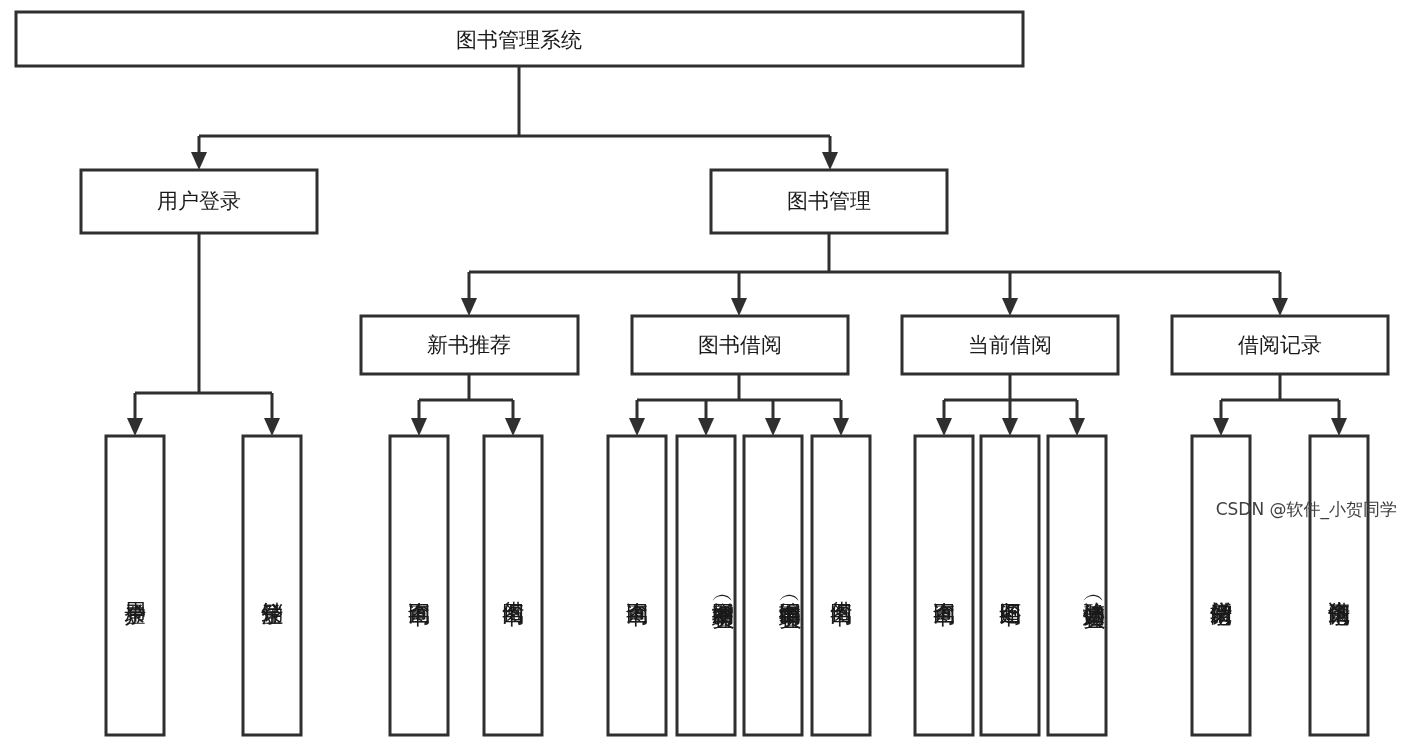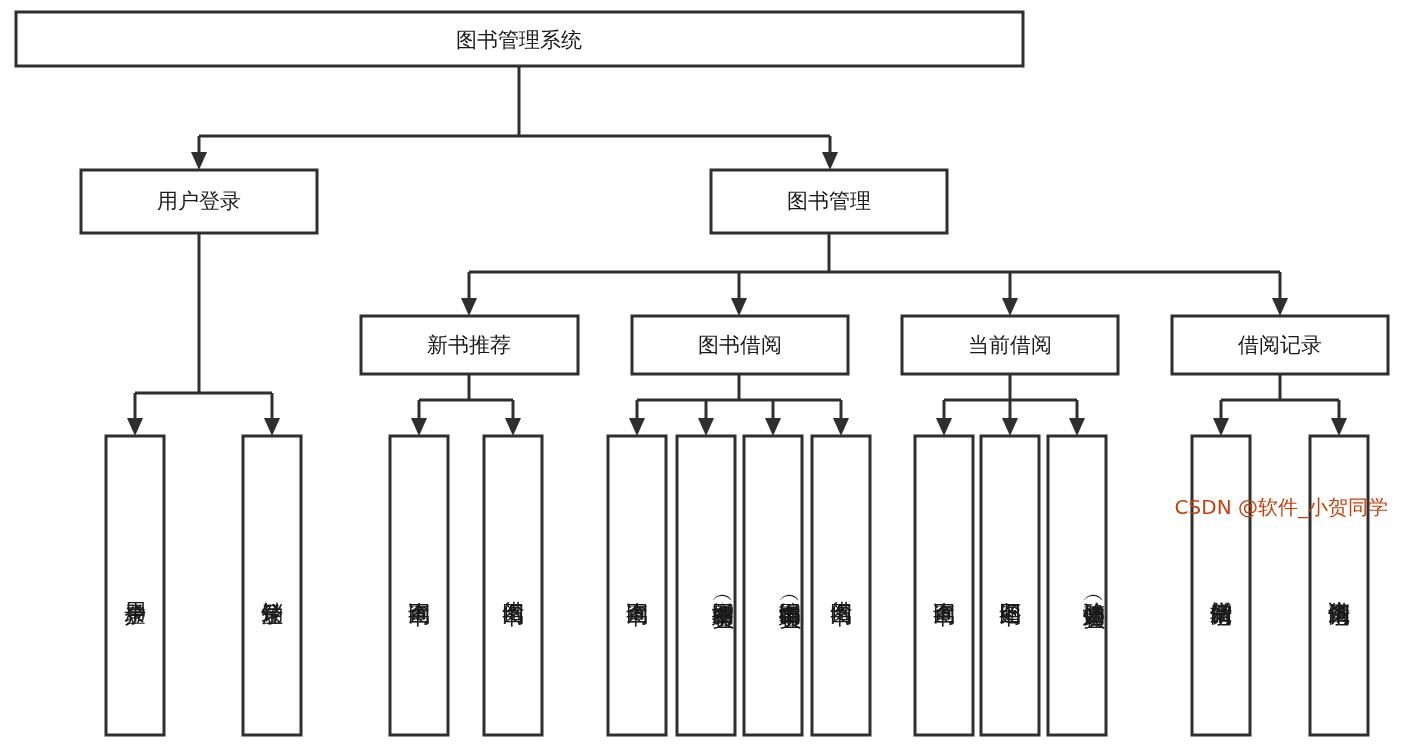--- a/index.html
+++ b/index.html
@@ -57,25 +57,25 @@
     display: flex;
     align-items: center;
     justify-content: center;
     letter-spacing: 1px;
     white-space: nowrap;
     pointer-events: none;
     user-select: none;
   }
   .watermark {
     position: absolute;
-    right: 17px;
+    right: 8px;
     bottom: 4px;
     font-family: "DejaVu Sans", "Liberation Sans", sans-serif;
-    font-size: 20px;
-    color: #c2410c;
+    font-size: 17px;
+    color: #404040;
     white-space: nowrap;
     user-select: none;
   }
 </style>
 </head>
 <body>
 
 <div id="diagram-root">
 
   <svg class="canvas" viewBox="0 0 1405 747" xmlns="http://www.w3.org/2000/svg">

